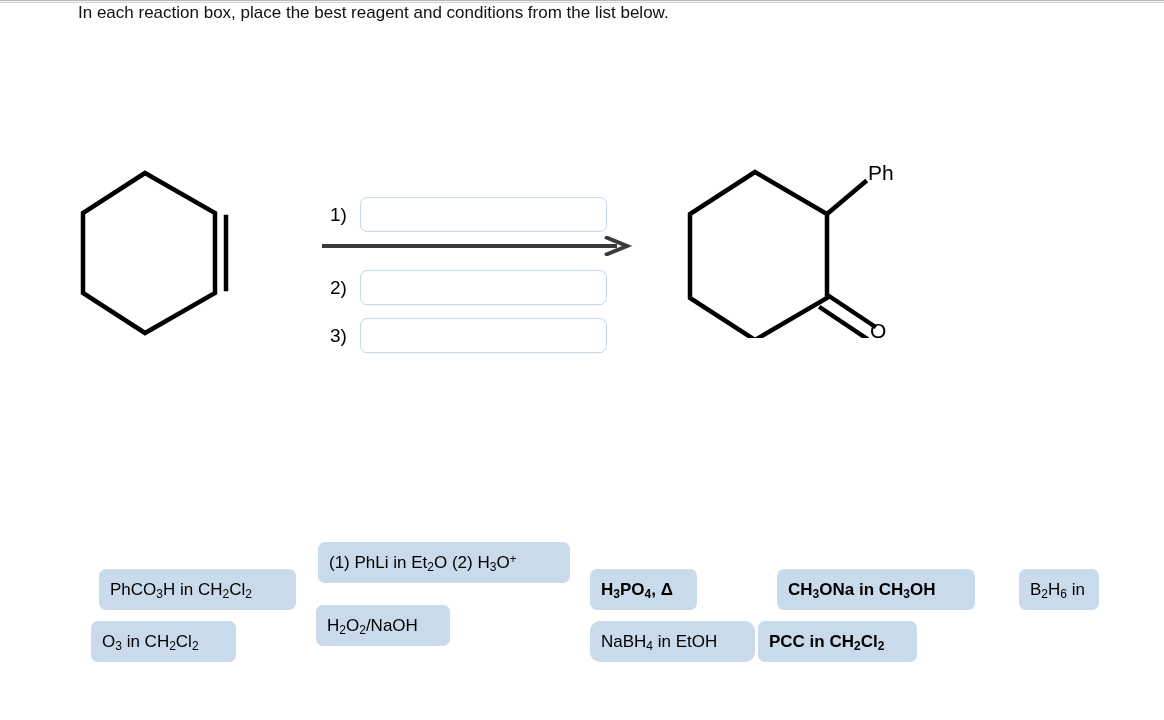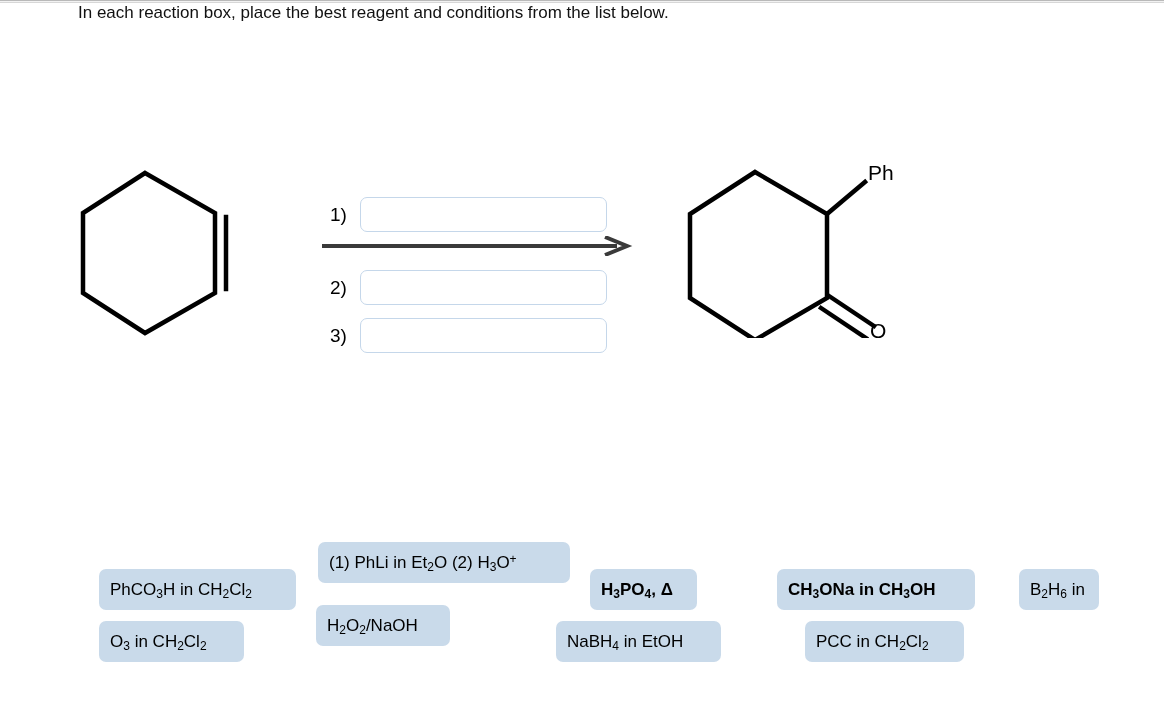--- a/index.html
+++ b/index.html
@@ -155,19 +155,19 @@
       <text x="188" y="180" font-family="Liberation Sans, sans-serif" font-size="21" fill="#000000">O</text>
     </svg>
   </div>
 
   <div id="reagent-bank">
       <div class="pill" style="left: 99px; top: 569px; width: 197px;">PhCO<sub>3</sub>H in CH<sub>2</sub>Cl<sub>2</sub></div>
       <div class="pill" style="left: 318px; top: 542px; width: 252px;">(1) PhLi in Et<sub>2</sub>O (2) H<sub>3</sub>O<sup>+</sup></div>
       <div class="pill" style="left: 590px; top: 569px; width: 107px; font-weight: bold;">H<sub>3</sub>PO<sub>4</sub>, Δ</div>
       <div class="pill" style="left: 777px; top: 569px; width: 198px; font-weight: bold;">CH<sub>3</sub>ONa in CH<sub>3</sub>OH</div>
       <div class="pill" style="left: 996px; top: 569px; width: 80px; margin-left: 23px;">B<sub>2</sub>H<sub>6</sub> in</div>
-      <div class="pill" style="left: 99px; top: 621px; width: 145px;">O<sub>3</sub> in CH<sub>2</sub>Cl<sub>2</sub></div>
+      <div class="pill" style="left: 91px; top: 621px; width: 145px;">O<sub>3</sub> in CH<sub>2</sub>Cl<sub>2</sub></div>
       <div class="pill" style="left: 316px; top: 605px; width: 134px;">H<sub>2</sub>O<sub>2</sub>/NaOH</div>
-      <div class="pill" style="left: 556px; top: 621px; width: 165px;">NaBH<sub>4</sub> in EtOH</div>
-      <div class="pill" style="left: 805px; top: 621px; width: 159px;">PCC in CH<sub>2</sub>Cl<sub>2</sub></div>
+      <div class="pill" style="left: 590px; top: 621px; width: 165px; border-radius: 10px;">NaBH<sub>4</sub> in EtOH</div>
+      <div class="pill" style="left: 758px; top: 621px; width: 159px; font-weight: bold;">PCC in CH<sub>2</sub>Cl<sub>2</sub></div>
     </div>
 
 </div>
 
 </body></html>

